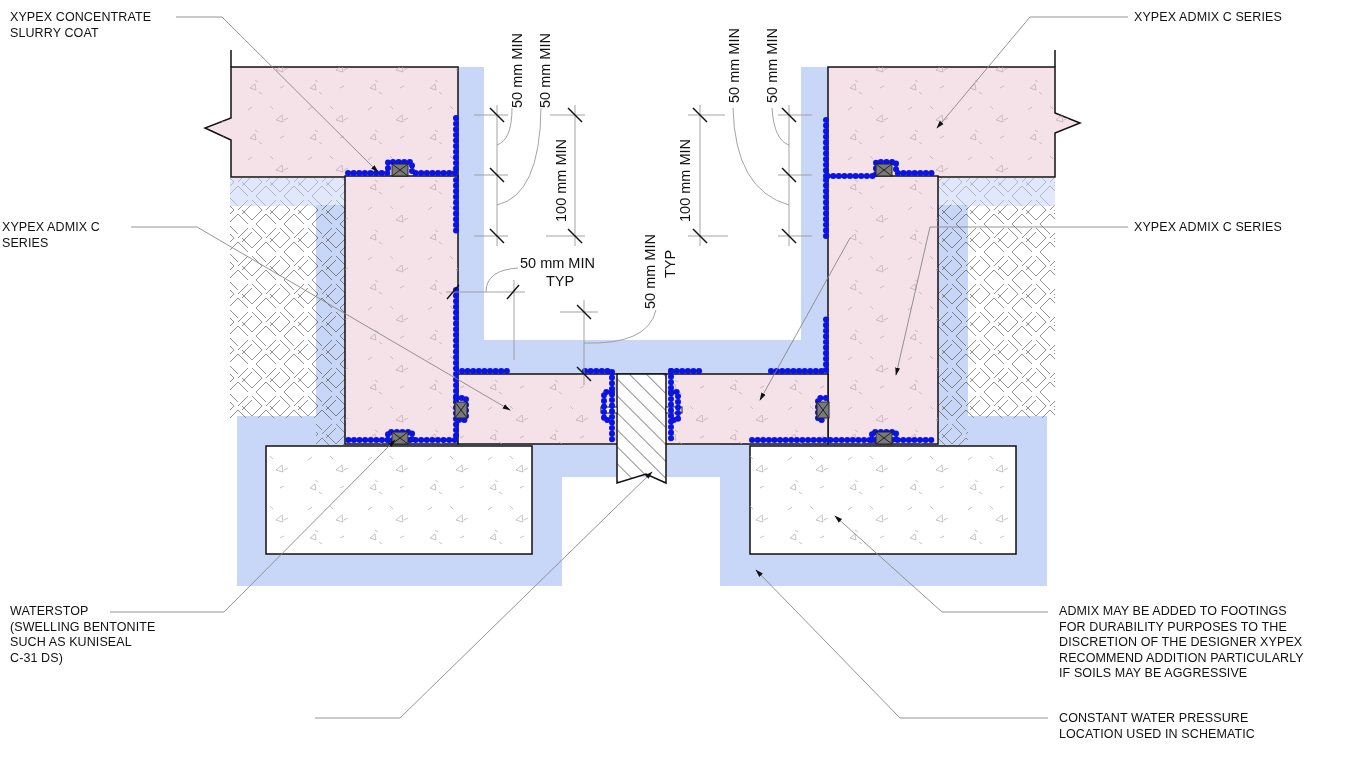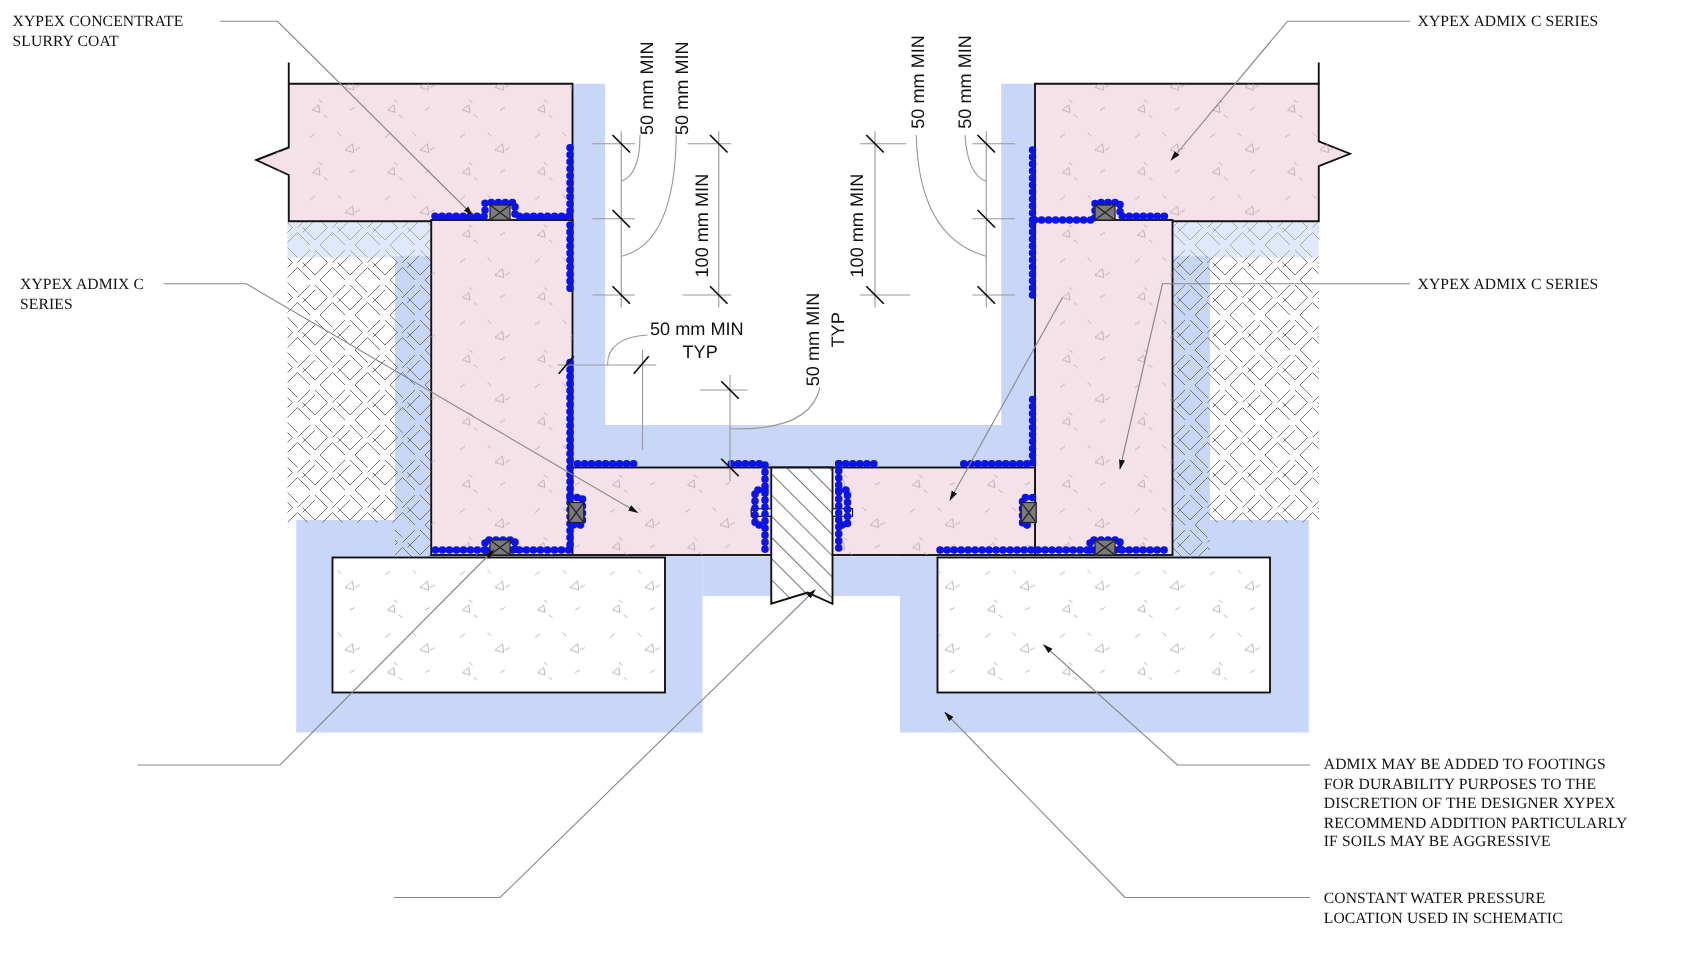--- a/index.html
+++ b/index.html
@@ -1,18 +1,18 @@
 <!DOCTYPE html>
 <html><head>
 <meta charset="utf-8">
 <style>
   html,body{margin:0;padding:0;background:#ffffff;}
   body{width:1349px;height:768px;position:relative;overflow:hidden;font-family:"Liberation Sans",sans-serif;}
   #stage{position:absolute;left:0;top:0;width:1349px;height:768px;}
-  .lbl{position:absolute;font-family:Liberation Serif, serif;font-size:12.5px;line-height:15.5px;color:#111;white-space:pre-line;letter-spacing:0.1px;}
+  .lbl{position:absolute;font-family:Liberation Sans, sans-serif;font-size:12.5px;line-height:15.5px;color:#111;white-space:pre-line;letter-spacing:0.1px;}
   .dim{font-family:"Liberation Sans",sans-serif;font-size:14.5px;fill:#111;}
 </style>
 </head>
 <body>
 
 <div id="stage">
 <svg width="1349" height="768" viewBox="0 0 1349 768" xmlns="http://www.w3.org/2000/svg">
   <defs>
     <pattern id="soil" patternUnits="userSpaceOnUse" width="28" height="28">
       <g stroke="#777" stroke-width="0.8" fill="none">
@@ -230,23 +230,27 @@
     <polyline points="110,612 224,612 395,440" marker-end="url(#arr)" stroke="#888"></polyline>
     <polyline points="315,718 400,718 652,472" marker-end="url(#arr)" stroke="#888"></polyline>
     <polyline points="1048,612 942,612 835,516" marker-end="url(#arr)" stroke="#888"></polyline>
     <polyline points="1048,718 900,718 756,570" marker-end="url(#arr)" stroke="#888"></polyline>
   </g>
 </svg>
 
 <div class="lbl" style="left:10px;top:10px;">XYPEX CONCENTRATE
 SLURRY COAT</div>
 <div class="lbl" style="left:1134px;top:10px;">XYPEX ADMIX C SERIES</div>
-<div class="lbl" style="left:16px;top:220px;">XYPEX ADMIX C
+<div class="lbl" style="left:2px;top:220px;">XYPEX ADMIX C
 SERIES</div>
 <div class="lbl" style="left:1134px;top:220px;">XYPEX ADMIX C SERIES</div>
+<div class="lbl" style="left:10px;top:604px;">WATERSTOP
+(SWELLING BENTONITE
+SUCH AS KUNISEAL
+C-31 DS)</div>
 <div class="lbl" style="left:1059px;top:711px;">CONSTANT WATER PRESSURE
 LOCATION USED IN SCHEMATIC</div>
 <div class="lbl" style="left:1059px;top:604px;">ADMIX MAY BE ADDED TO FOOTINGS
 FOR DURABILITY PURPOSES TO THE
 DISCRETION OF THE DESIGNER XYPEX
 RECOMMEND ADDITION PARTICULARLY
 IF SOILS MAY BE AGGRESSIVE</div>
 </div>
 
 </body></html>

